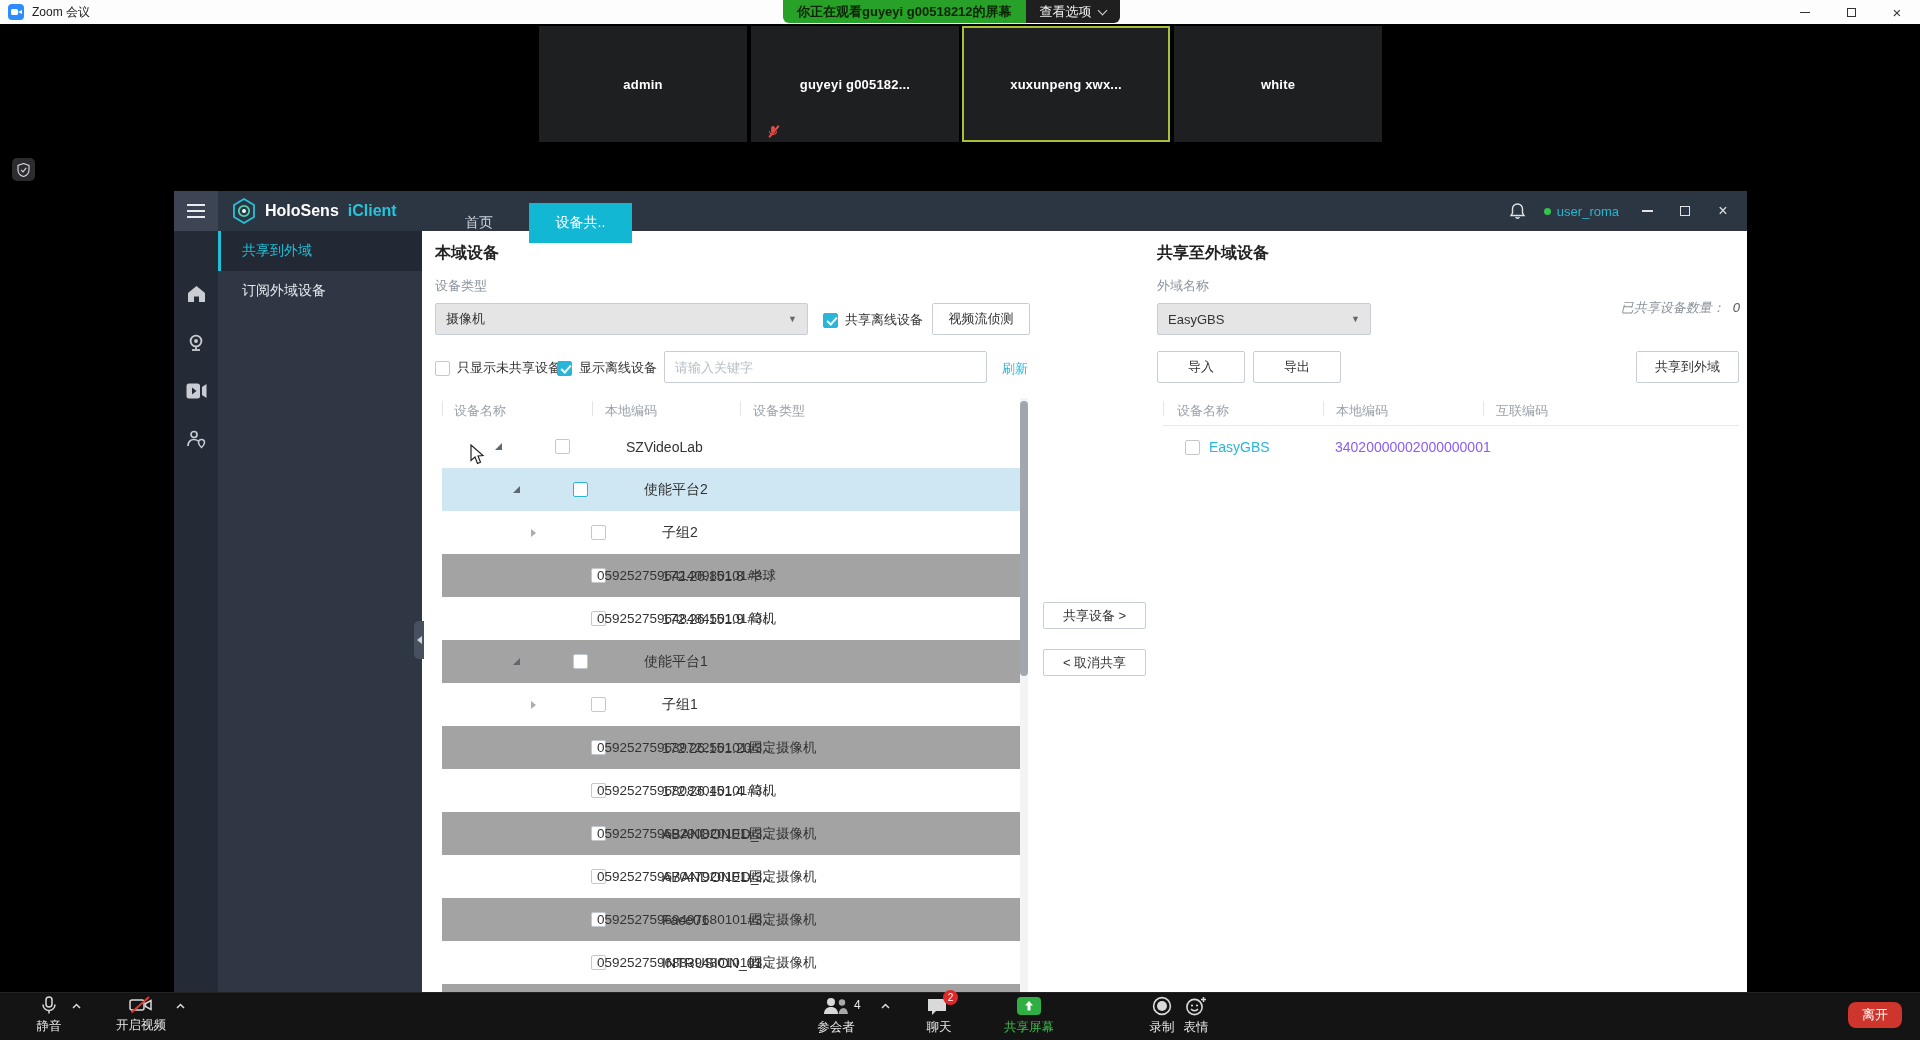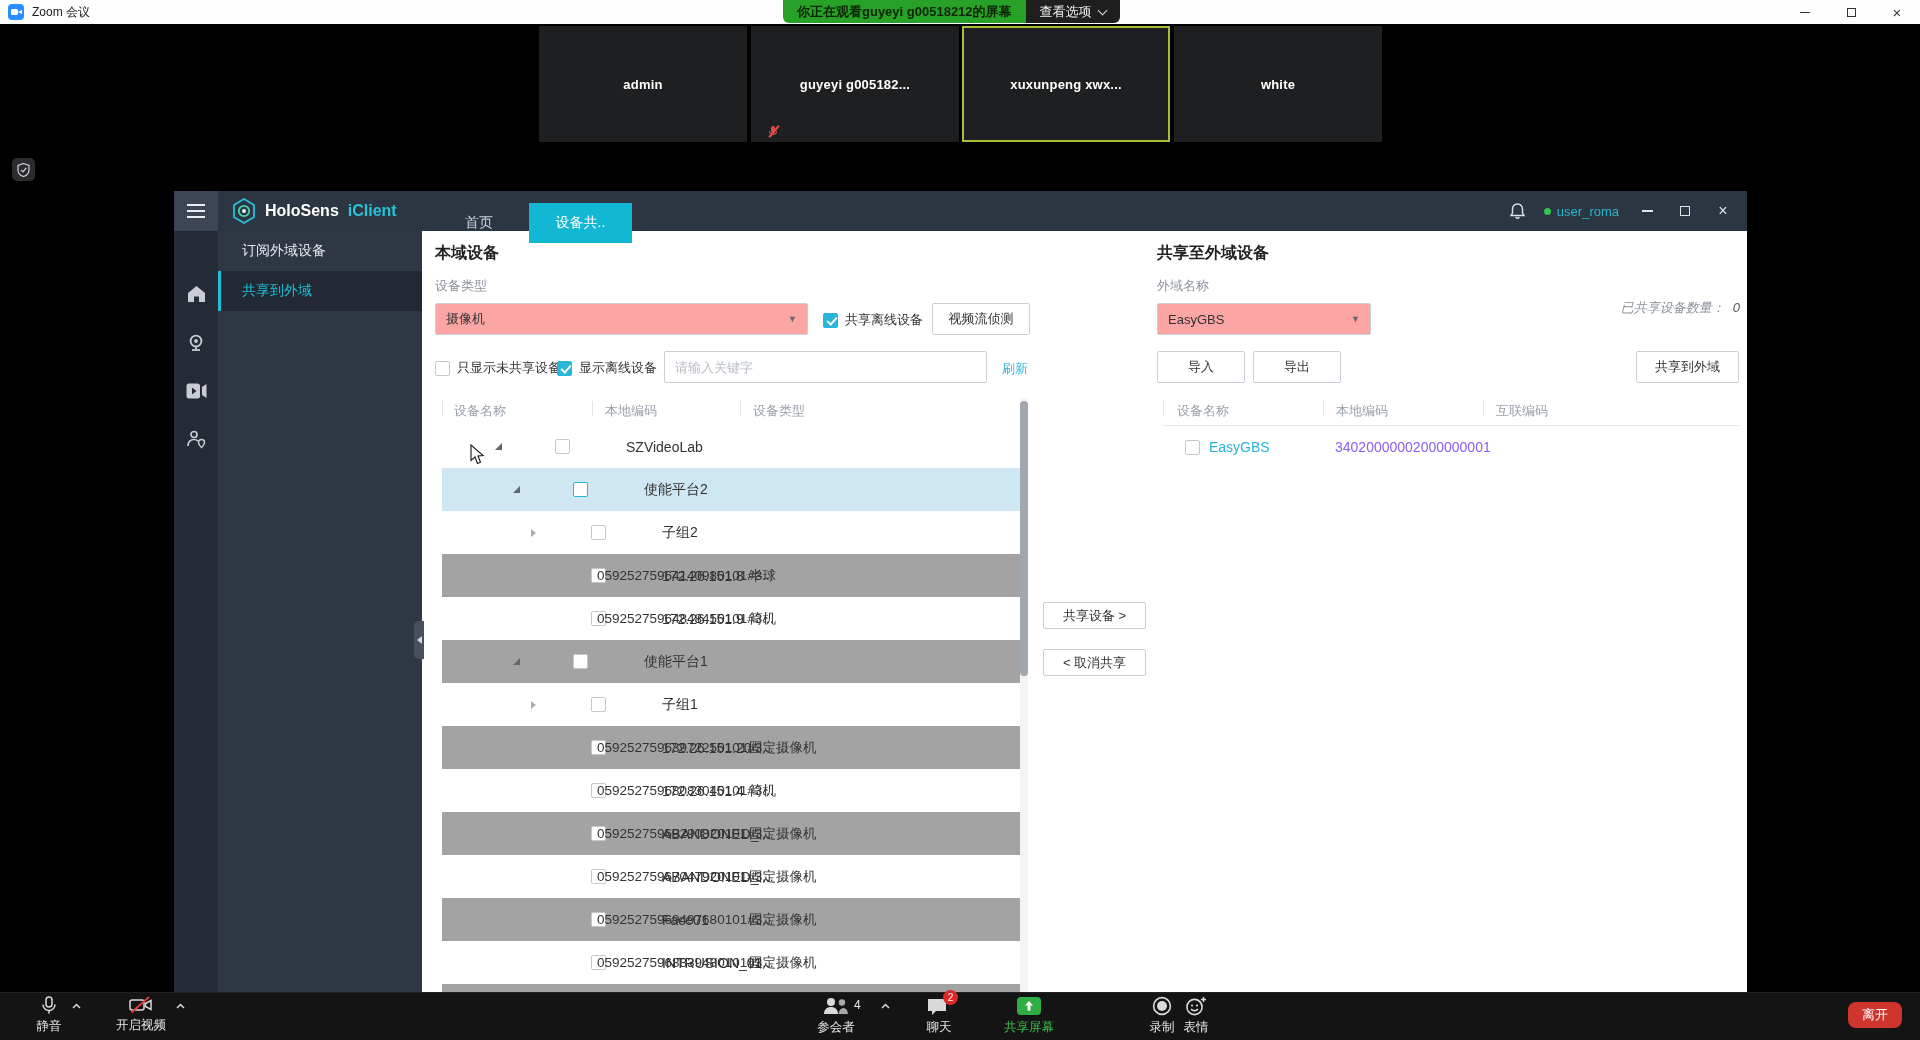--- a/index.html
+++ b/index.html
@@ -79,21 +79,21 @@
   .nav-item { height:40px; display:flex; align-items:center; padding-left:24px; font-size:14px; color:#e4e8ed; }
   .nav-item.active { background:#222935; color:#1ec0d8; border-left:3px solid #1ec0d8; padding-left:21px; }
   #nav-collapse { position:absolute; left:240px; top:430px; width:10px; height:38px; background:#47505e;
     border-radius:5px 0 0 5px; display:flex; align-items:center; justify-content:center; }
   #nav-collapse span { width:0; height:0; border-right:5px solid #cfd4db; border-top:4px solid transparent; border-bottom:4px solid transparent; }
 
   
   .sect-title { position:absolute; font-size:16px; font-weight:bold; color:#222; }
   .field-label { position:absolute; font-size:13px; color:#8b929c; }
 
-  .select { position:absolute; height:32px; background:#fca5a5; border:1px solid #c9ced6; border-radius:2px;
+  .select { position:absolute; height:32px; background:#e5e5e5; border:1px solid #c9ced6; border-radius:2px;
     display:flex; align-items:center; padding:0 10px; font-size:13px; color:#333; }
   .select .sel-caret { position:absolute; right:10px; font-size:9px; color:#666; }
 
   .btn { position:absolute; height:32px; background:#fff; border:1px solid #c9ced6; border-radius:2px;
     display:flex; align-items:center; justify-content:center; font-size:13px; color:#333; }
 
   .check-row { position:absolute; display:flex; align-items:center; gap:7px; font-size:13px; color:#333; }
   .cb { width:15px; height:15px; border:1px solid #c2c8d0; border-radius:2px; background:#fff; position:relative; flex:none; }
   .cb.checked { background:#29b6d8; border-color:#29b6d8; }
   .cb.checked:after { content:""; position:absolute; left:4.5px; top:1.5px; width:4px; height:8px;
@@ -292,22 +292,22 @@
       </div>
       <div class="rail-icon" style="top:804px">
         <svg width="18" height="18" viewBox="0 0 18 18">
             <circle cx="9" cy="9" r="7.6" fill="none" stroke="#c9cdd3" stroke-width="1.5"></circle>
             <text x="9" y="12.5" text-anchor="middle" font-size="10" fill="#c9cdd3" font-family="Liberation Sans,sans-serif">?</text>
           </svg>
       </div>
     </div>
 
     <div id="nav">
+      <div class="nav-item active">共享到外域</div>
       <div class="nav-item">订阅外域设备</div>
-      <div class="nav-item active">共享到外域</div>
     </div>
     <div id="nav-collapse">
         <span></span>
       </div>
 
     <div class="sect-title" style="left:261px; top:52px;">本域设备</div>
     <div class="field-label" style="left:261px; top:86px;">设备类型</div>
 
     <div class="select" style="left:261px; top:112px; width:373px;">
       <span>摄像机</span>

